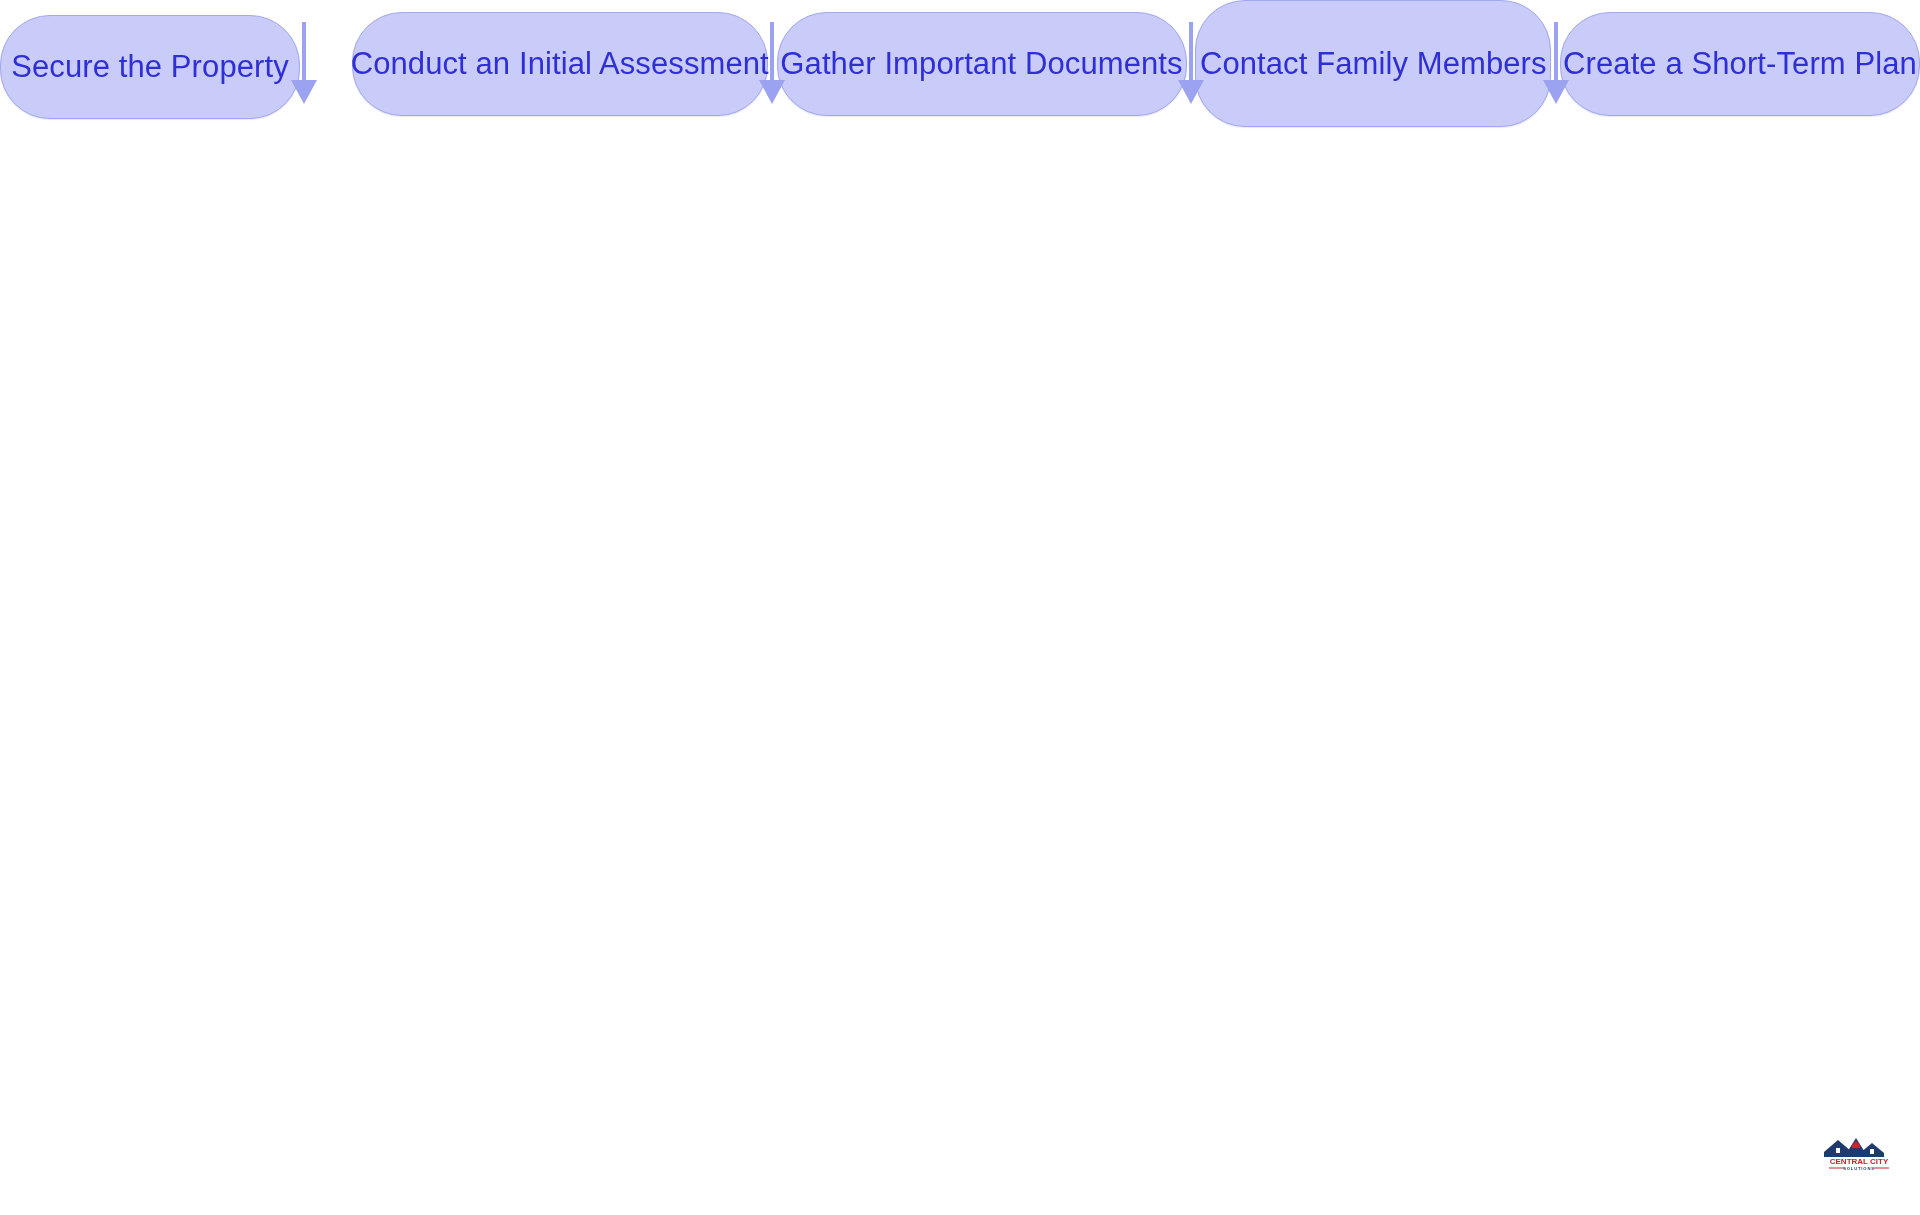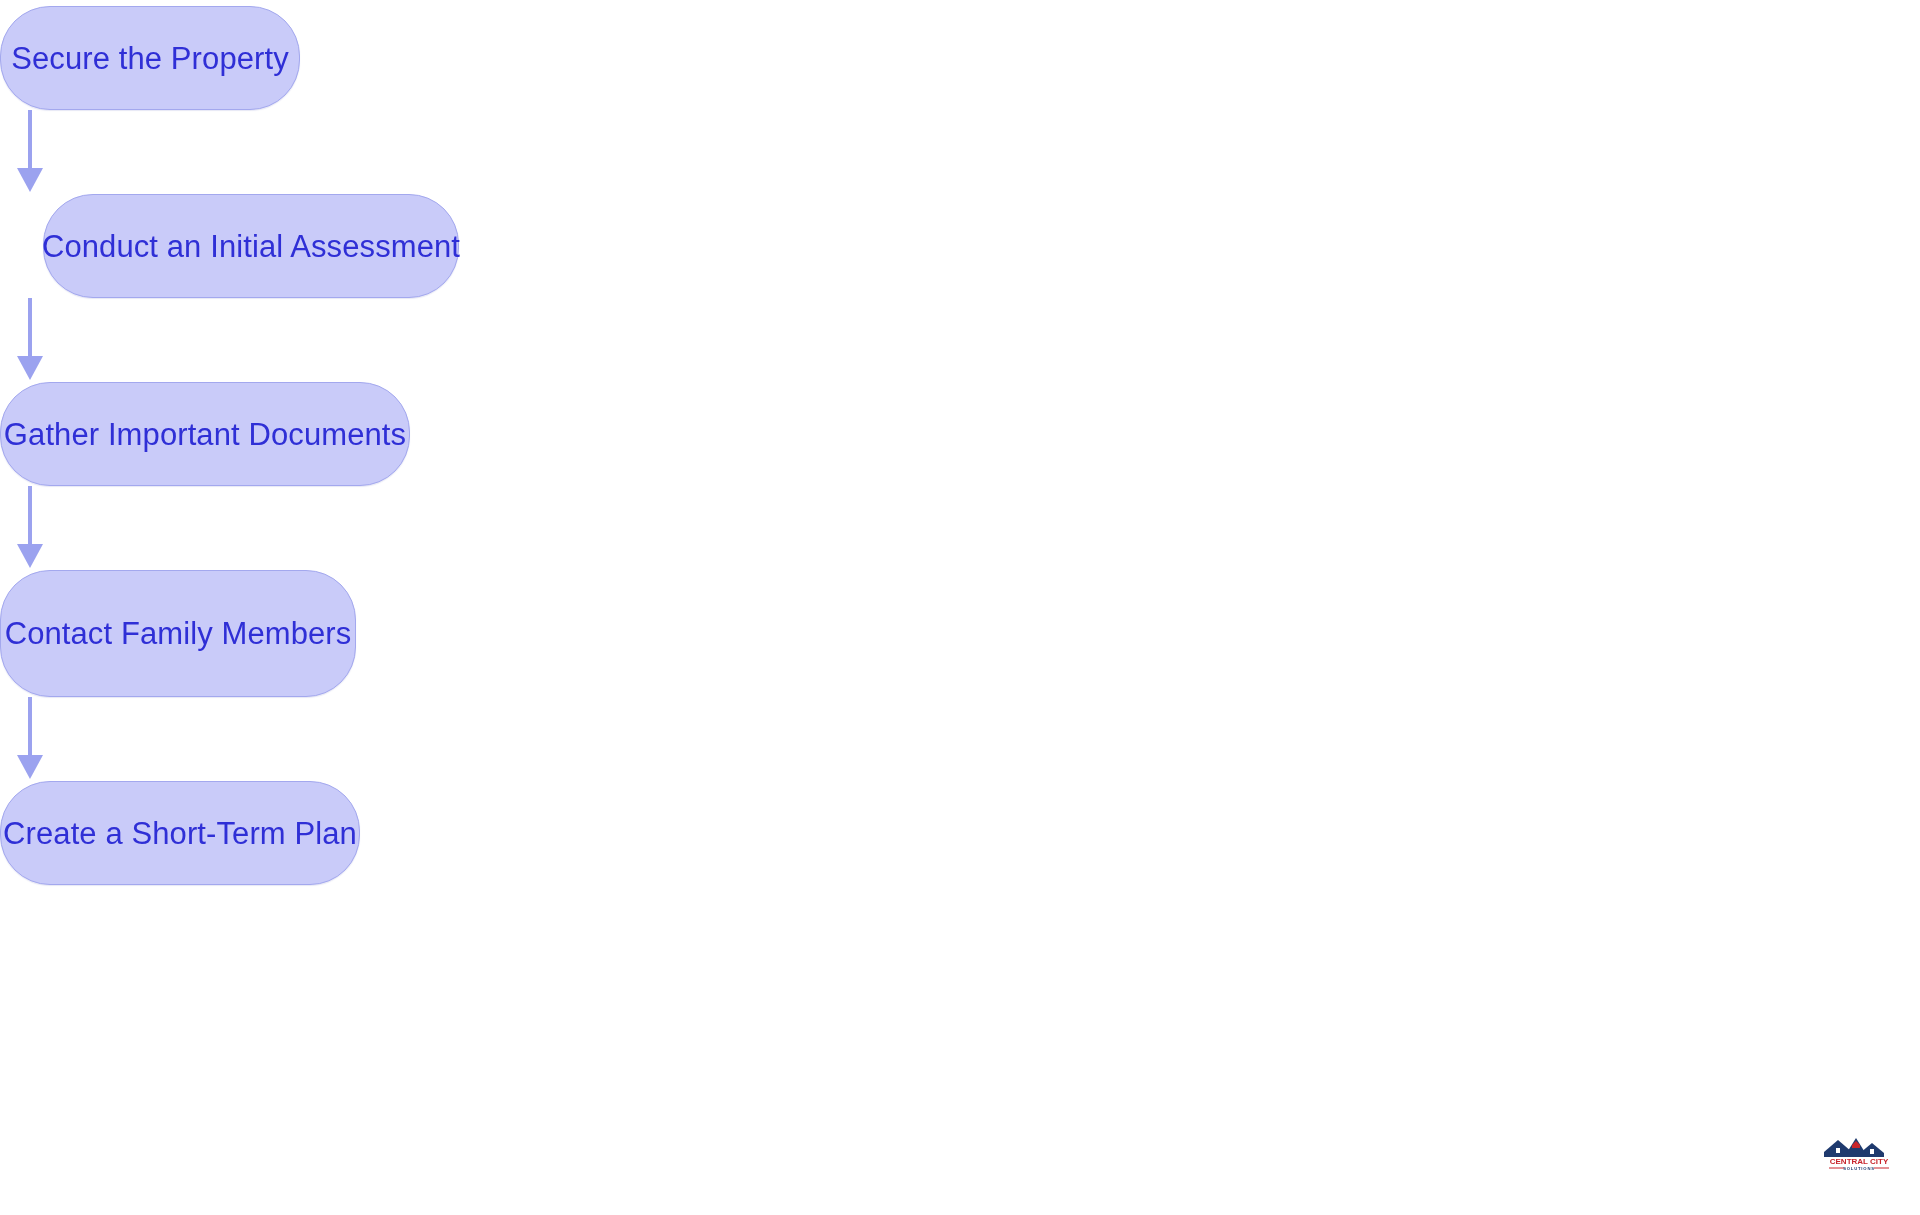--- a/index.html
+++ b/index.html
@@ -23,21 +23,22 @@
     width: 1920px;
     height: 1215px;
   }
 
   .flow-stack {
     position: absolute;
     left: 0;
     top: 0;
     width: 1920px;
     display: flex;
-    flex-direction: column;
+    flex-direction: row;
+    align-items: center;
   }
 
   .node {
     box-sizing: border-box;
     background: #c9cbf9;
     border: 1.6px solid #a3a8ee;
     border-radius: 50px;
     display: flex;
     align-items: center;
     justify-content: center;

